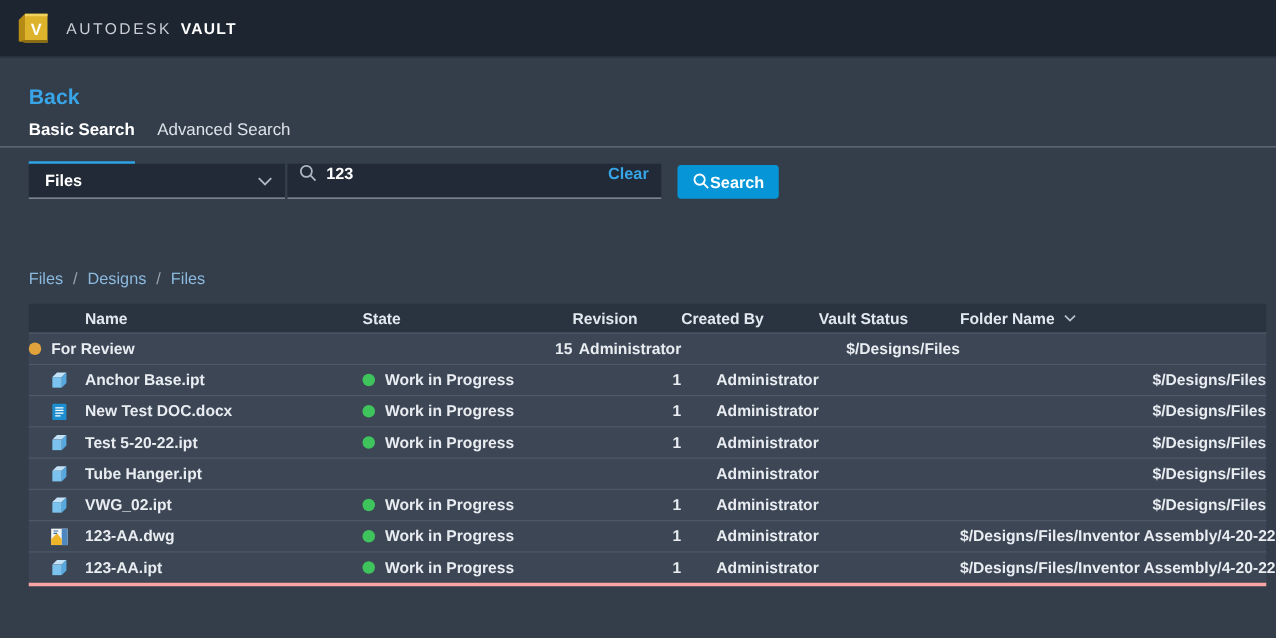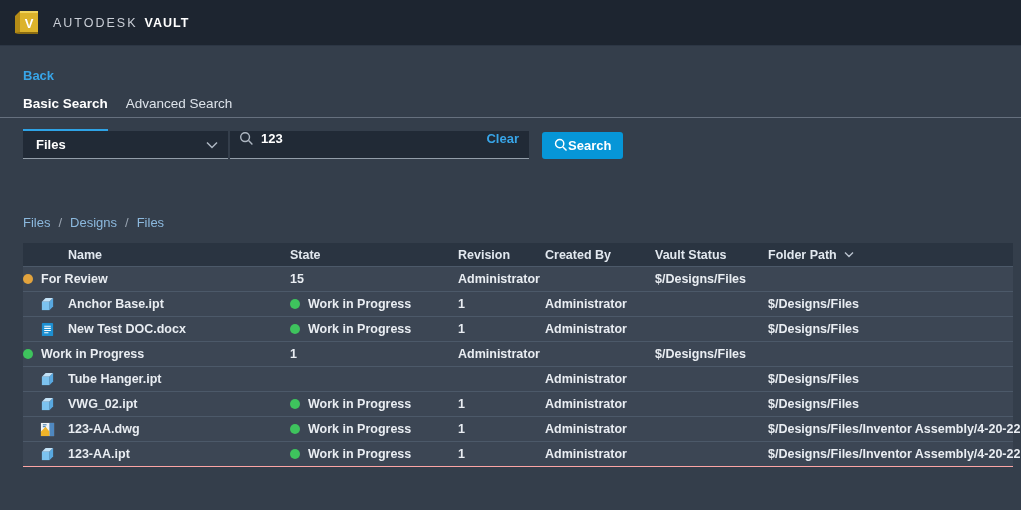--- a/index.html
+++ b/index.html
@@ -15,21 +15,21 @@
   .topbar {
     position:absolute; left:0; top:0; width:1021px; height:46px;
     background:#1d2530; display:flex; align-items:center; padding-left:13px;
     border-bottom:1px solid #2c3644;
   }
   .brand { margin-left:13px; display:flex; align-items:baseline; }
   .brand-primary { color:#c9ced6; font-size:12.5px; letter-spacing:2px; }
   .brand-secondary { color:#ffffff; font-size:12.5px; font-weight:bold; letter-spacing:1px; margin-left:7px; }
 
   
-  .back-link { position:absolute; left:23px; top:68px; color:#38a5e8; font-size:13px; font-weight:bold; cursor:pointer; }
+  .back-link { position:absolute; left:23px; top:68px; color:#38a5e8; font-size:17px; font-weight:bold; cursor:pointer; }
   .tabs { position:absolute; left:23px; top:96px; display:flex; gap:18px; }
   .tab { font-size:13.5px; padding-bottom:18px; color:#dde3ea; cursor:pointer; }
   .tab.active { color:#ffffff; font-weight:bold; border-bottom:3px solid #2ea3e6; }
   .tabs-divider { position:absolute; left:0; top:117px; width:1021px; height:1px; background:#66707e; }
 
   
   .search-row { position:absolute; left:23px; top:131px; display:flex; align-items:center; }
   .field {
     height:28px; background:#212a36; border-bottom:1px solid #939ea9;
     display:flex; align-items:center;
@@ -48,21 +48,21 @@
     border:none; border-radius:3px; display:flex; align-items:center; gap:0; cursor:pointer;
   }
   .search-button-label { color:#ffffff; font-size:13px; font-weight:bold; font-family:"Liberation Sans", sans-serif; }
 
   
   .breadcrumb { position:absolute; left:23px; top:215px; font-size:13px; display:flex; gap:8px; }
   .crumb { color:#8cb9de; cursor:pointer; }
   .crumb-sep { color:#9aa5b2; }
 
   
-  .table { position:absolute; left:23px; top:243px; width:990px; border-bottom:1px solid #fca5a5; }
+  .table { position:absolute; left:23px; top:243px; width:990px; border-bottom:3px solid #fca5a5;text-align:right; }
   .thead, .trow {
     display:grid;
     grid-template-columns:267px 168px 87px 110px 113px 1fr;
     align-items:center;
   }
   .thead { height:23px; background:#2a3441; color:#e2e8ef; font-size:12.5px; font-weight:bold; }
   .th { cursor:pointer; display:flex; align-items:center; }
   .th-name { padding-left:45px; }
   .sort-caret { margin-left:7px; display:inline-flex; }
   .trow { height:25px; background:#3c4654; border-top:1px solid #4c5969; font-size:12.5px; font-weight:600; cursor:pointer; }
@@ -139,21 +139,21 @@
 </div>
 
 <div class="table">
   <div class="thead">
     <div class="th th-name">Name</div>
     <div class="th">State</div>
     <div class="th">Revision</div>
     <div class="th">Created By</div>
     <div class="th">Vault Status</div>
     <div class="th">
-      <span>Folder Path</span>
+      <span>Folder Name</span>
       <span class="sort-caret">
         <svg width="10" height="7" viewBox="0 0 10 7">
             <polyline points="1,1.5 5,5.5 9,1.5" fill="none" stroke="#b8c1cc" stroke-width="1.4"></polyline>
           </svg>
       </span>
     </div>
   </div>
   <div>
   <div class="trow">
     <div class="cell-state">
@@ -201,20 +201,30 @@
       <span class="state-dot" style="background: rgb(62, 195, 93);"></span>
       <span>Work in Progress</span>
     </div>
     <div>1</div>
     <div>Administrator</div>
     <div></div>
     <div class="cell-path">$/Designs/Files</div>
   </div>
 
   <div class="trow">
+    <div class="cell-name">
+      <span class="file-icon">
+            <svg viewBox="0 0 16 16">
+              <polygon points="2,5 6,1 14,1 10,5" fill="#c3e2f7"></polygon>
+              <polygon points="10,5 14,1 14,10 10,14" fill="#58a8e0"></polygon>
+              <rect x="2" y="5" width="8" height="9" fill="#7cc2ee"></rect>
+            </svg>
+          </span>
+      <span>Test 5-20-22.ipt</span>
+    </div>
     <div class="cell-state">
       <span class="state-dot" style="background: rgb(62, 195, 93);"></span>
       <span>Work in Progress</span>
     </div>
     <div>1</div>
     <div>Administrator</div>
     <div></div>
     <div class="cell-path">$/Designs/Files</div>
   </div>
 

